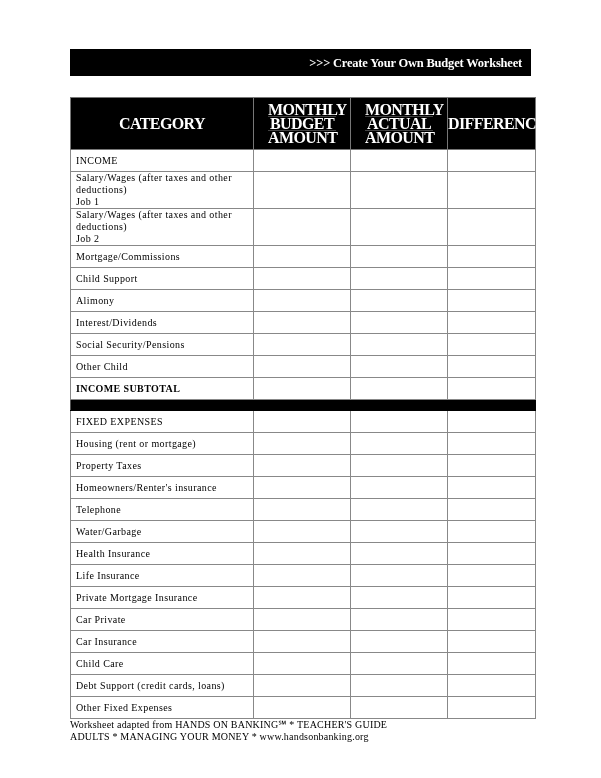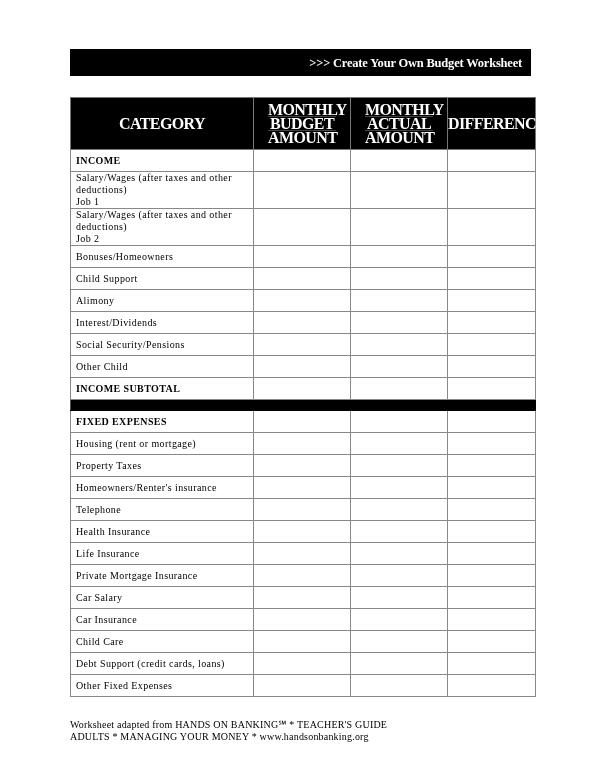--- a/index.html
+++ b/index.html
@@ -16,21 +16,21 @@
   table.budget col.c2 { width: 97px; }
   table.budget col.c3 { width: 88px; }
   table.budget th { background: #000; color: #fff; font-weight: bold; font-size: 16px;
                     height: 51px; padding: 0; border: 1px solid #777; text-align: center;
                     letter-spacing: -0.6px; line-height: 13px; }
   th .hl { display: block; margin: 0 14px; border-bottom: 1px solid #444; }
   th .hl:last-child { border-bottom: none; }
   table.budget td { border: 1px solid #888; padding: 0 0 0 5px; font-size: 10px; height: 21px;
                     line-height: 12px; vertical-align: middle; letter-spacing: 0.4px; }
   table.budget td.amt { padding: 0; }
-  td.section { font-weight: bold; letter-spacing: -0.5px; }
+  td.section { font-weight: normal; letter-spacing: -0.5px; }
   td.subtotal { font-weight: bold; padding-right: 3px !important; letter-spacing: -0.6px; }
   tr.tall td { height: 36px; line-height: 12px; }
   tr.bar td { background: #000; height: 10px; border-color: #000; border-left-color:#555; }
   .footer { position: absolute; left: 70px; top: 719px; font-size: 10px; line-height: 12px;
             letter-spacing: 0.2px; }
 </style>
 </head>
 <body>
 
 <div class="title-bar">
@@ -73,21 +73,21 @@
         <td class="amt"></td>
         <td class="amt"></td>
       </tr>
       <tr class="tall">
         <td><span>Salary/Wages (after taxes and other deductions)</span><br><span>Job 2</span></td>
         <td class="amt"></td>
         <td class="amt"></td>
         <td class="amt"></td>
       </tr>
       <tr>
-        <td><span>Bonuses/Homeowners</span></td>
+        <td><span>Mortgage/Commissions</span></td>
         <td class="amt"></td>
         <td class="amt"></td>
         <td class="amt"></td>
       </tr>
       <tr>
         <td><span>Child Support</span></td>
         <td class="amt"></td>
         <td class="amt"></td>
         <td class="amt"></td>
       </tr>
@@ -151,39 +151,45 @@
         <td class="amt"></td>
         <td class="amt"></td>
       </tr>
       <tr>
         <td><span>Telephone</span></td>
         <td class="amt"></td>
         <td class="amt"></td>
         <td class="amt"></td>
       </tr>
       <tr>
+        <td><span>Water/Garbage</span></td>
+        <td class="amt"></td>
+        <td class="amt"></td>
+        <td class="amt"></td>
+      </tr>
+      <tr>
         <td><span>Health Insurance</span></td>
         <td class="amt"></td>
         <td class="amt"></td>
         <td class="amt"></td>
       </tr>
       <tr>
         <td><span>Life Insurance</span></td>
         <td class="amt"></td>
         <td class="amt"></td>
         <td class="amt"></td>
       </tr>
       <tr>
         <td><span>Private Mortgage Insurance</span></td>
         <td class="amt"></td>
         <td class="amt"></td>
         <td class="amt"></td>
       </tr>
       <tr>
-        <td><span>Car Salary</span></td>
+        <td><span>Car Private</span></td>
         <td class="amt"></td>
         <td class="amt"></td>
         <td class="amt"></td>
       </tr>
       <tr>
         <td><span>Car Insurance</span></td>
         <td class="amt"></td>
         <td class="amt"></td>
         <td class="amt"></td>
       </tr>

